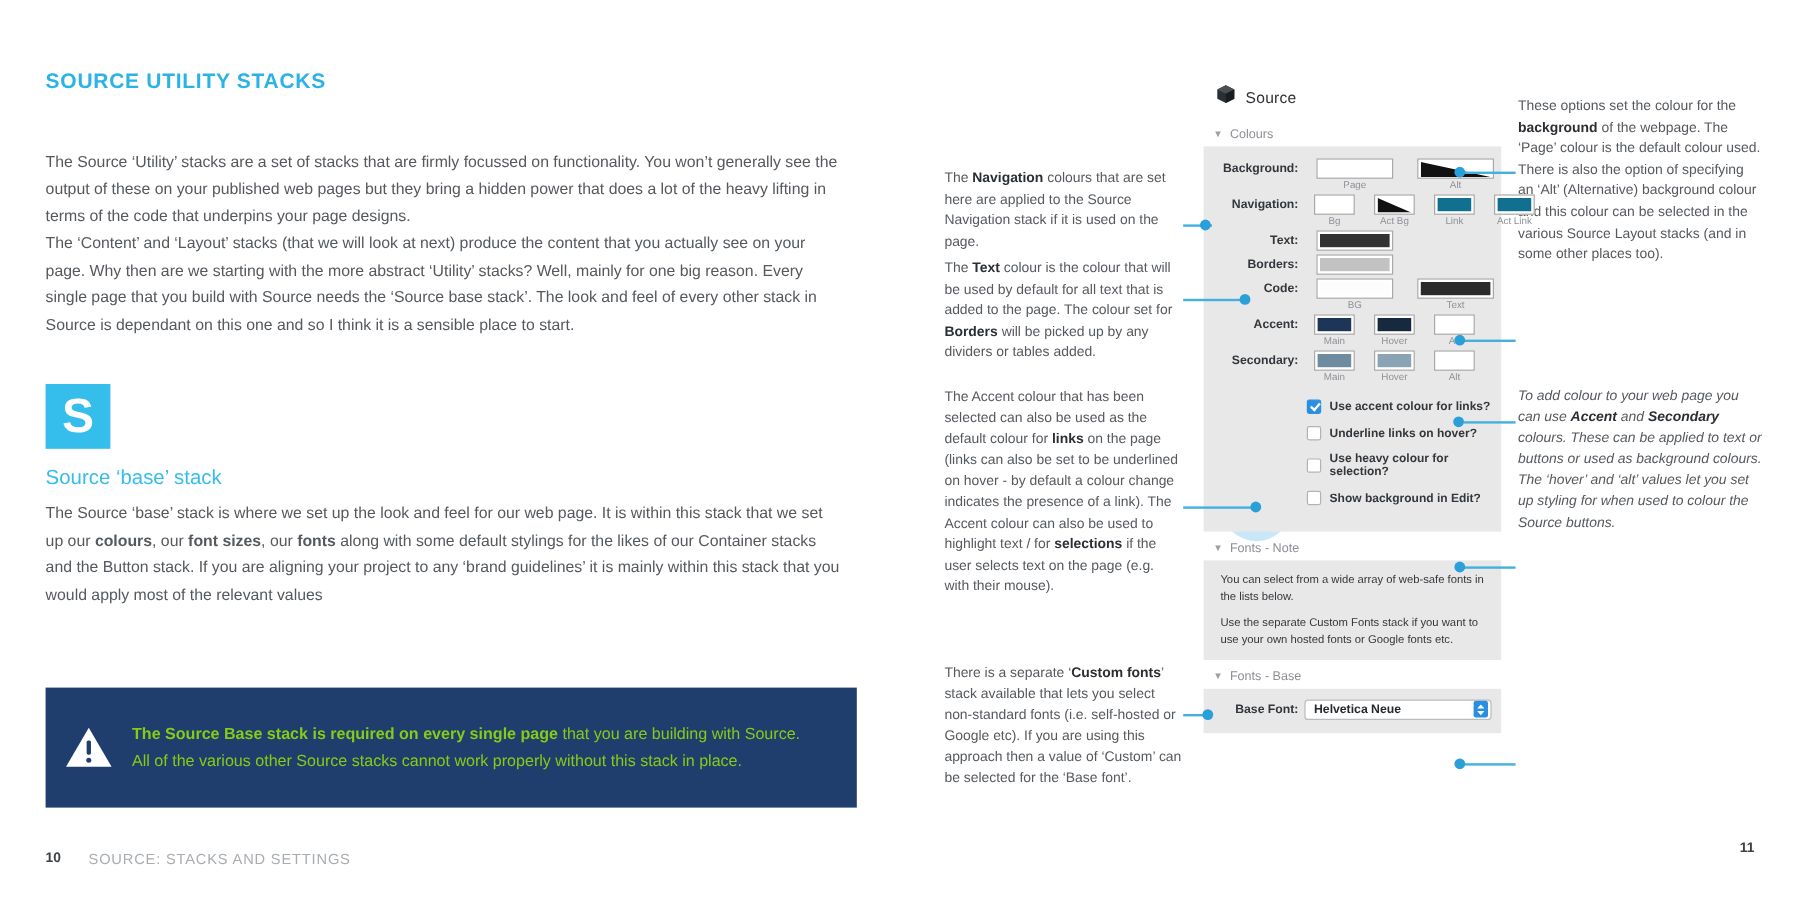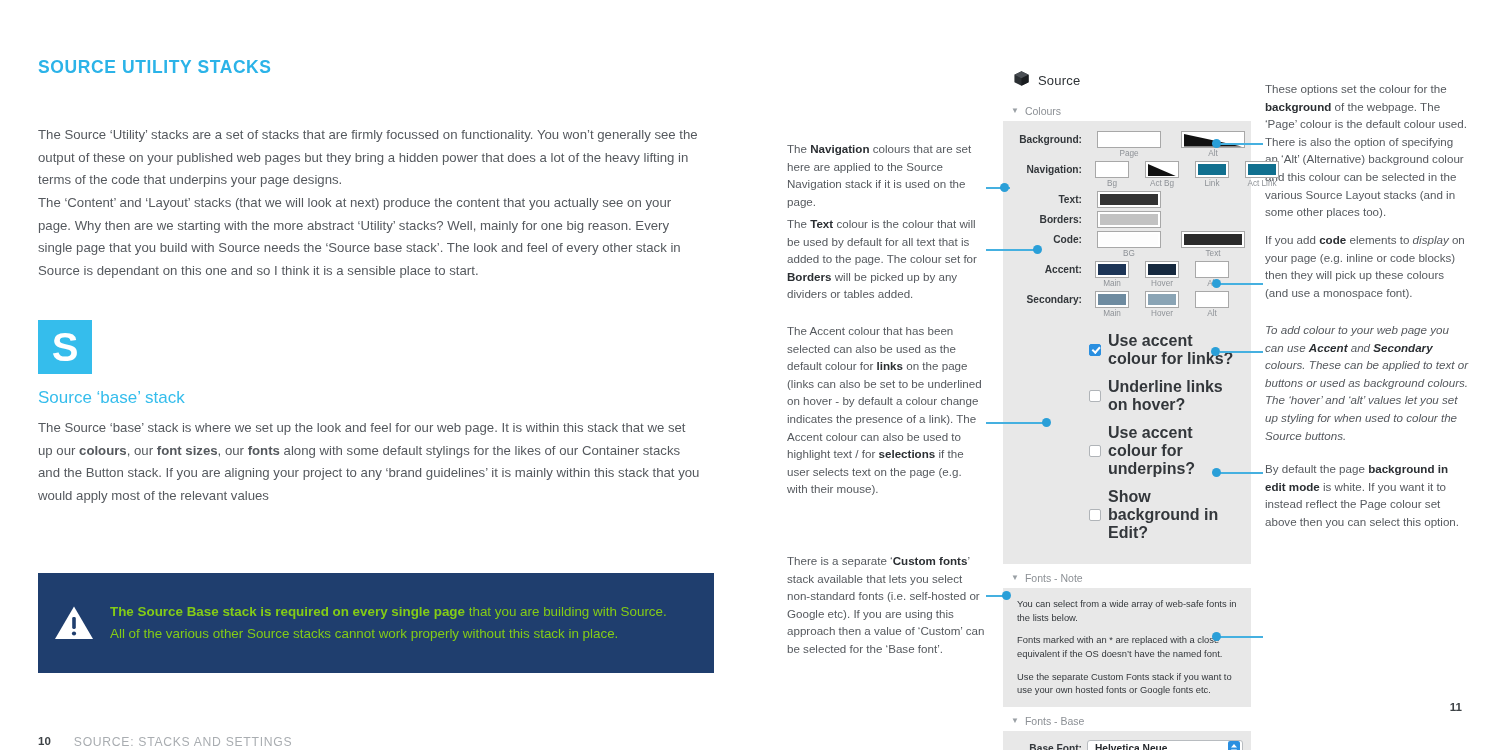--- a/index.html
+++ b/index.html
@@ -54,21 +54,21 @@
   }
   .callout-icon svg { display: block; }
   .callout-text {
     color: #84cc16; font-size: 13.4px; line-height: 1.62;
     padding-right: 36px;
   }
   .callout-text b { font-weight: bold; }
 
   .footer-left {
     position: absolute; left: 38px; top: 709px;
-    display: flex; align-items: flex-start; gap: 23px; margin-top: 26px;
+    display: flex; align-items: flex-start; gap: 23px;
   }
   .folio { font-size: 11.5px; font-weight: bold; color: #3d4246; }
   .folio-label { font-size: 12.2px; color: #a9adb1; letter-spacing: 0.7px; }
 
   .folio-right {
     position: absolute; right: 38px; top: 701px;
     font-size: 11.5px; font-weight: bold; color: #3d4246;
   }
 
   
@@ -139,21 +139,21 @@
     width: 12px; height: 12px; flex: 0 0 12px;
     border: 1px solid #b0b4b8; background: #fff; border-radius: 2px;
     display: flex; align-items: center; justify-content: center;
   }
   .chk.on { background: #2a8fe0; border-color: #2a8fe0; }
   .chk.on::after {
     content: ""; width: 3px; height: 6px;
     border: solid #fff; border-width: 0 2px 2px 0;
     transform: rotate(42deg) translateY(-1px);
   }
-  .chk-label { font-size: 16px; color: #33373b; font-weight: bold; }
+  .chk-label { font-size: 10px; color: #33373b; font-weight: bold; }
 
   .note-body { background: #e8e8e8; padding: 9px 10px 10px 14px; }
   .note-body p { font-size: 9.4px; line-height: 1.45; color: #33373b; margin-bottom: 9px; }
   .note-body p:last-child { margin-bottom: 0; }
 
   .fonts-base-body { background: #e8e8e8; padding: 9px 8px 11px 8px; }
   .select-row { display: flex; align-items: center; }
   .select-label {
     width: 76px; flex: 0 0 76px; text-align: right; padding-right: 5px;
     font-size: 10.2px; color: #33373b; font-weight: bold;
@@ -251,37 +251,27 @@
       <span>There is a separate ‘</span><b>Custom fonts</b><span>’ stack available that lets you select non-standard fonts (i.e. self-hosted or Google etc). If you are using this approach then a value of ‘Custom’ can be selected for the ‘Base font’.</span>
     </p>
   </div>
 
   <div class="ann-col ann-right ar-1">
     <p>
       <span>These options set the colour for the </span><b>background</b><span> of the webpage. The ‘Page’ colour is the default colour used. There is also the option of specifying an ‘Alt’ (Alternative) background colour and this colour can be selected in the various Source Layout stacks (and in some other places too).</span>
     </p>
   </div>
 
-  <div class="ann-col ann-right ar-2">
-    <p>
-      <span>If you add </span><b>code</b><span> elements to </span><i>display</i><span> on your page (e.g. inline or code blocks) then they will pick up these colours (and use a monospace font).</span>
-    </p>
-  </div>
 
   <div class="ann-col ann-right ar-3">
     <p>
       <span>To add colour to your web page you can use </span><b>Accent</b><span> and </span><b>Secondary</b><span> colours. These can be applied to text or buttons or used as background colours. The ‘hover’ and ‘alt’ values let you set up styling for when used to colour the Source buttons.</span>
     </p>
   </div>
 
-  <div class="ann-col ann-right ar-4">
-    <p>
-      <span>By default the page </span><b>background in edit mode</b><span> is white. If you want it to instead reflect the Page colour set above then you can select this option.</span>
-    </p>
-  </div>
 
 
   <div class="halo" style="left:259px; top:221px; width:58px; height:58px;"></div>
   <div class="halo" style="left:268px; top:393px; width:58px; height:58px;"></div>
   <div class="halo" style="left:440px; top:318px; width:58px; height:58px;"></div>
 
   <div class="panel">
 
     <div class="panel-header">
       <span>
@@ -446,38 +436,37 @@
         <div class="chk-row">
           <span class="chk on"></span>
           <span class="chk-label">Use accent colour for links?</span>
         </div>
         <div class="chk-row">
           <span class="chk"></span>
           <span class="chk-label">Underline links on hover?</span>
         </div>
         <div class="chk-row">
           <span class="chk"></span>
-          <span class="chk-label">Use accent colour for underpins?</span>
+          <span class="chk-label">Use heavy colour for selection?</span>
         </div>
         <div class="chk-row">
           <span class="chk"></span>
           <span class="chk-label">Show background in Edit?</span>
         </div>
       </div>
     </div>
 
     <div class="spacer-6"></div>
 
     <div class="section-head">
       <span class="chev">▼</span>
       <span>Fonts - Note</span>
     </div>
     <div class="note-body">
       <p>You can select from a wide array of web-safe fonts in the lists below.</p>
-      <p>Fonts marked with an * are replaced with a close equivalent if the OS doesn’t have the named font.</p>
       <p>Use the separate Custom Fonts stack if you want to use your own hosted fonts or Google fonts etc.</p>
     </div>
 
     <div class="spacer-6"></div>
 
     <div class="section-head">
       <span class="chev">▼</span>
       <span>Fonts - Base</span>
     </div>
     <div class="fonts-base-body">

